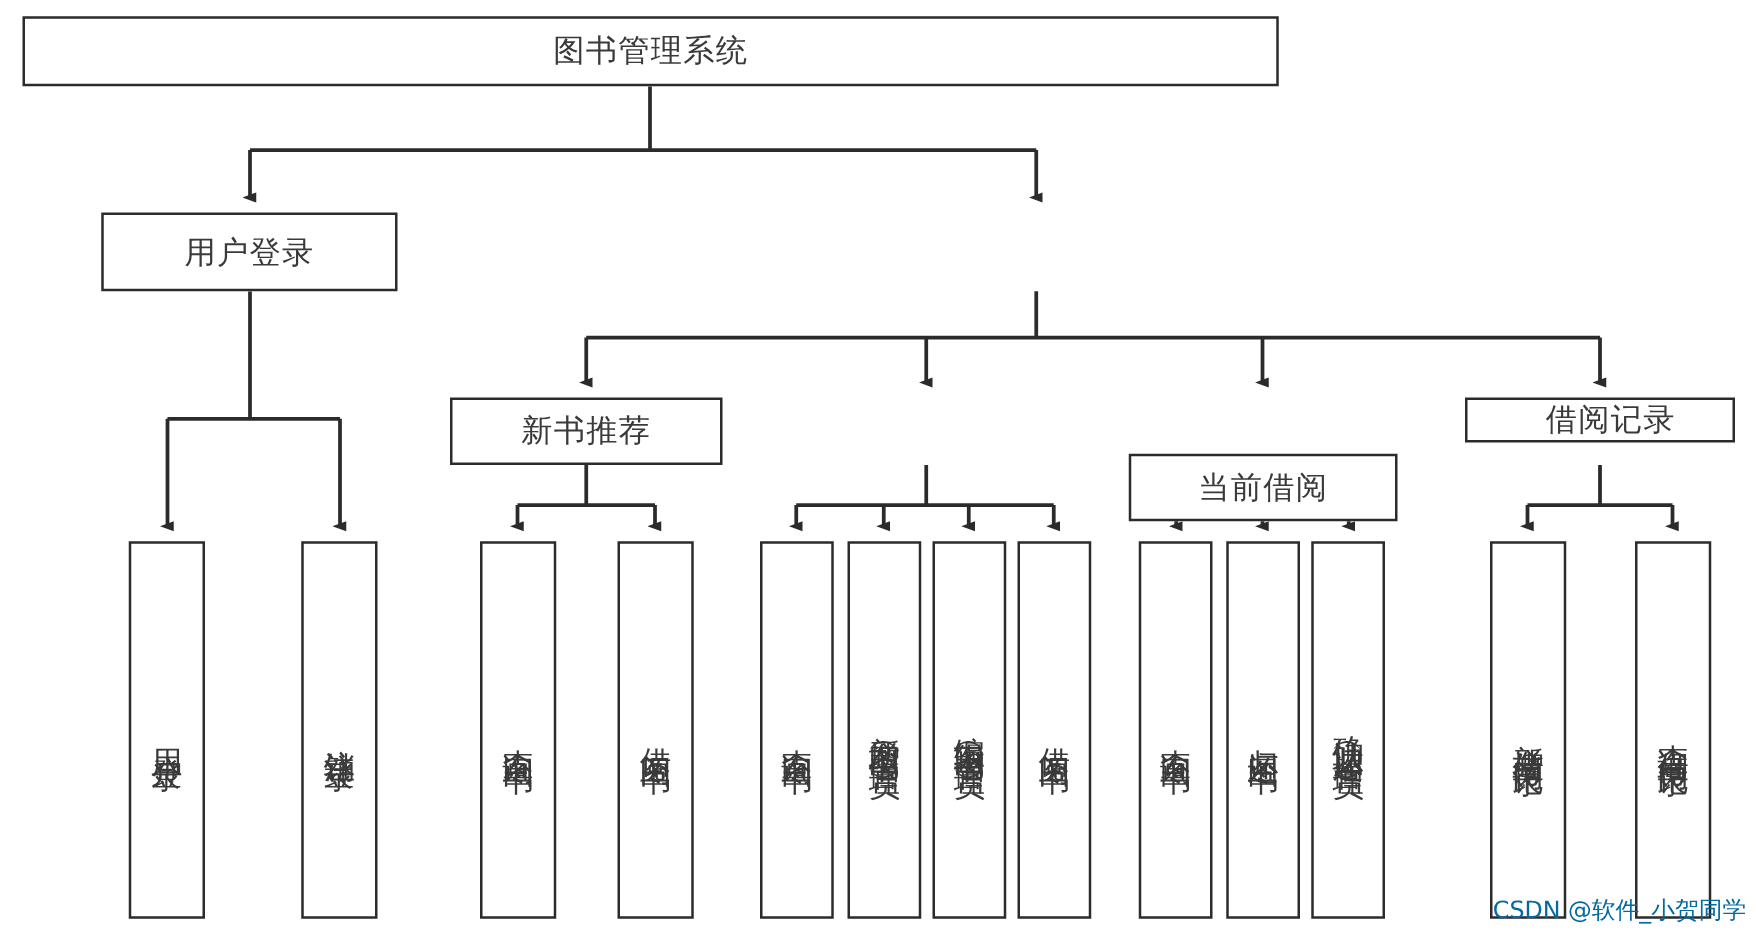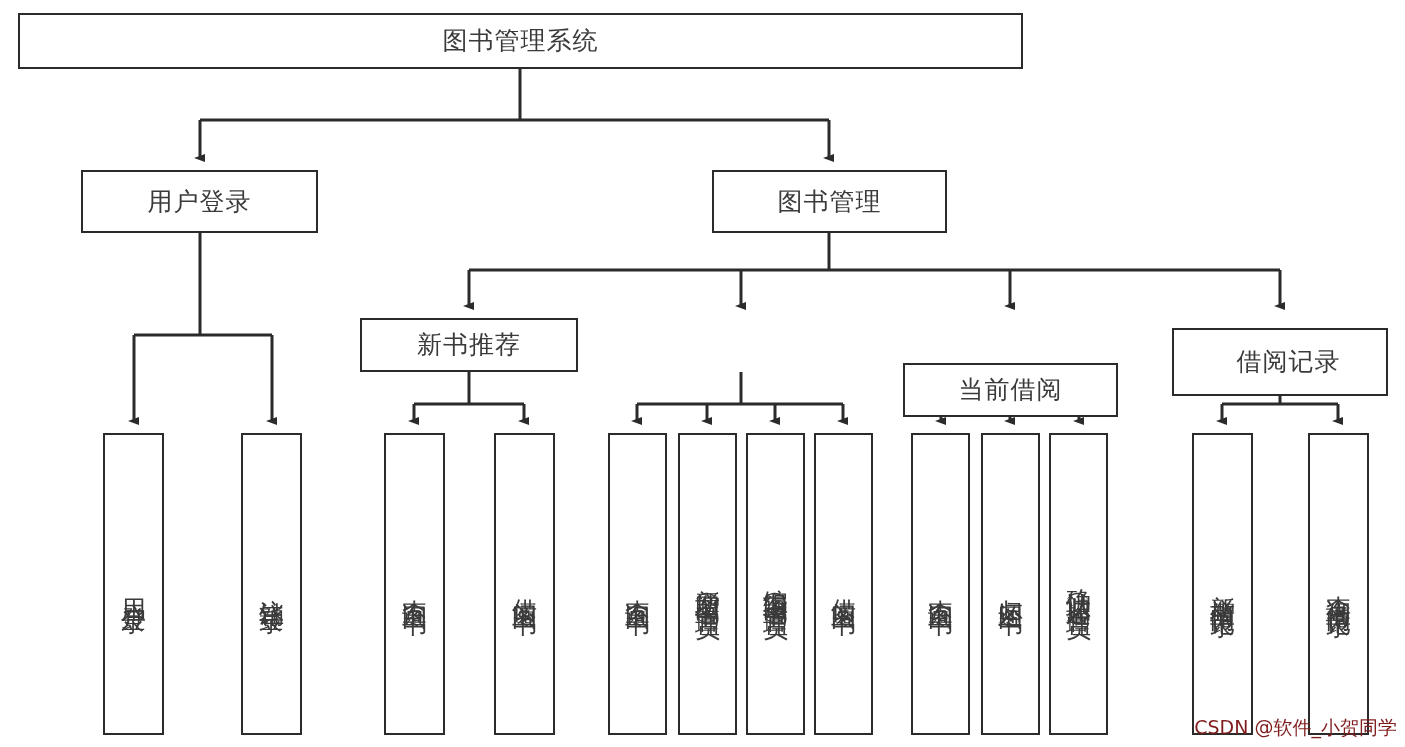--- a/index.html
+++ b/index.html
@@ -45,21 +45,21 @@
     white-space:nowrap;
   }
   svg#edges{
     position:absolute;left:0;top:0;width:1405px;height:747px;
     z-index:1;pointer-events:none;
   }
   .watermark{
     position:absolute;
     right:8px;bottom:6px;
     font-size:19px;
-    color:#7f1d1d;
+    color:#0369a1;
     z-index:5;
     white-space:nowrap;
   }
 </style>
 </head>
 <body>
 
 <div id="diagram">
 
   <svg id="edges" viewBox="0 0 1405 747">
@@ -109,25 +109,24 @@
       <path d="M1280,372 L1280,404"></path>
       <path d="M1222,404 L1338,404"></path>
       <path d="M1222,404 L1222,421" marker-end="url(#arrow)"></path>
       <path d="M1338,404 L1338,421" marker-end="url(#arrow)"></path>
     </g>
   </svg>
 
   <div class="node h root" style="left:18px;top:13px;width:1005px;height:56px;">图书管理系统</div>
 
   <div class="node h" style="left:81px;top:170px;width:237px;height:63px;">用户登录</div>
-  <div class="node h" style="left:712px;top:170px;width:235px;height:63px;">图书管理</div>
 
   <div class="node h" style="left:360px;top:318px;width:218px;height:54px;">新书推荐</div>
   <div class="node h" style="left:903px;top:318px;width:215px;height:54px;margin-top:45px;">当前借阅</div>
-  <div class="node h" style="left:1172px;top:328px;width:216px;height:68px;padding-left:17px;">借阅记录</div>
+  <div class="node h" style="left:1172px;top:318px;width:216px;height:36px;padding-left:17px;">借阅记录</div>
 
   <div class="node v" style="left:103px;top:433px;width:61px;height:302px;">
     <span class="vtext">用户登录</span>
   </div>
   <div class="node v" style="left:241px;top:433px;width:61px;height:302px;">
     <span class="vtext">注销登录</span>
   </div>
 
   <div class="node v" style="left:384px;top:433px;width:61px;height:302px;">
     <span class="vtext">查询图书</span>

